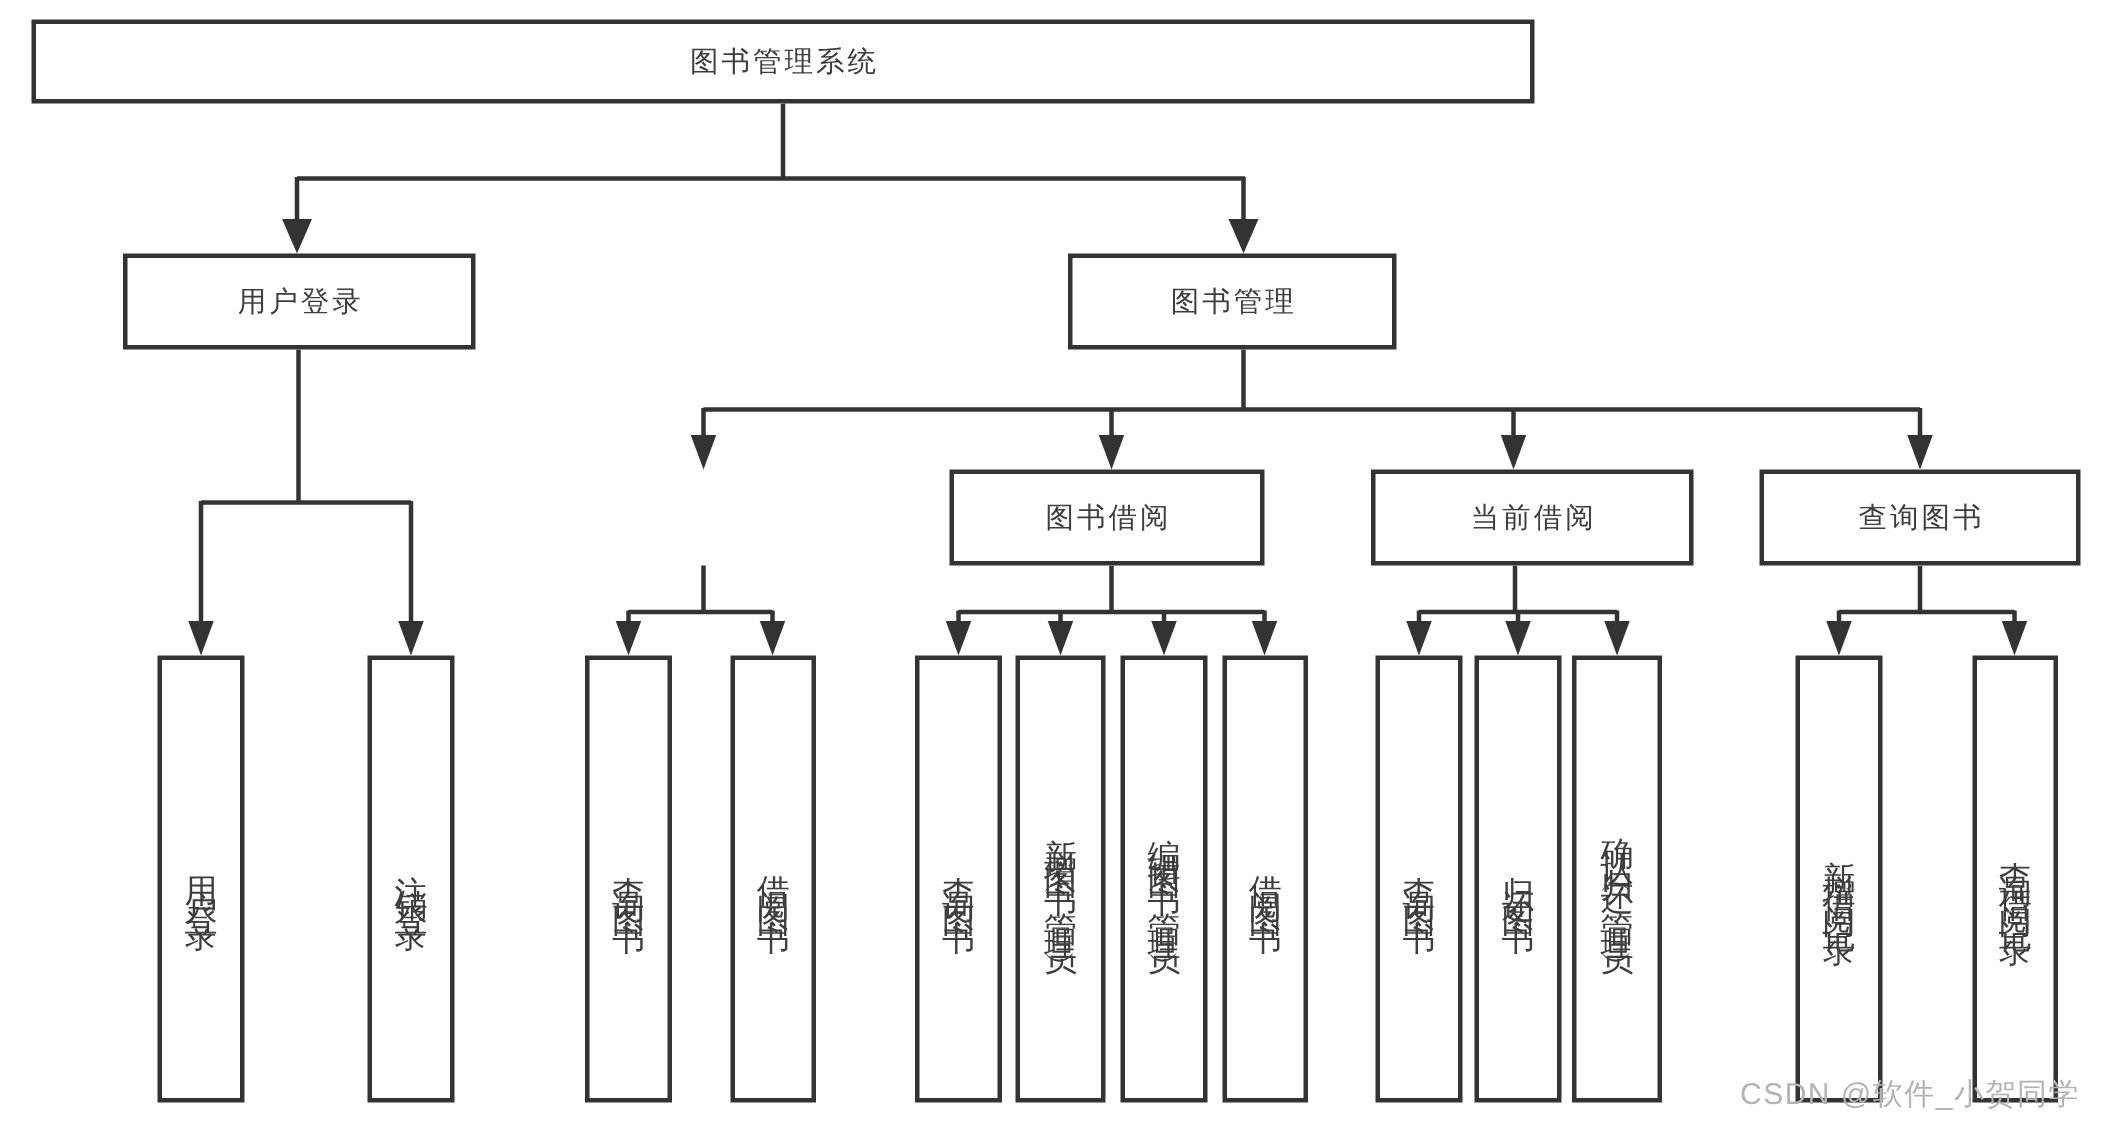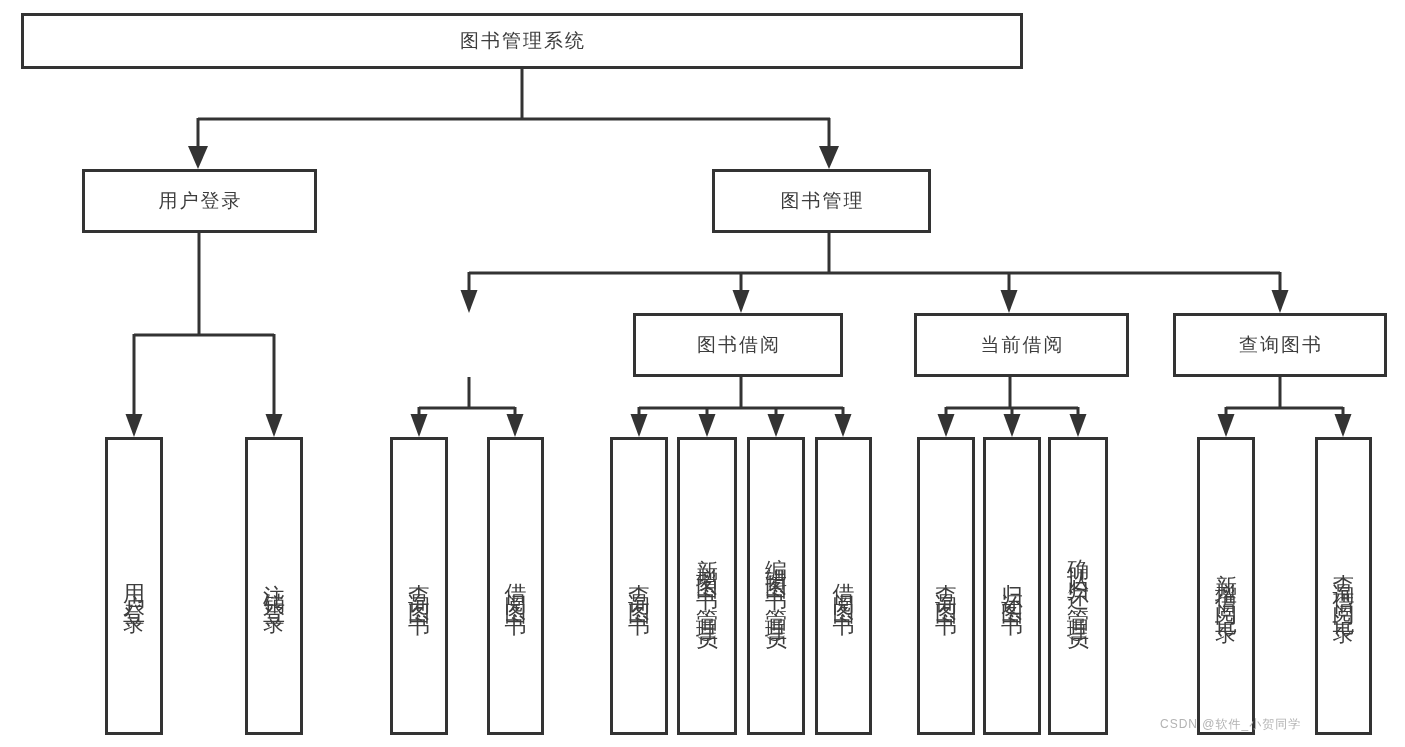--- a/index.html
+++ b/index.html
@@ -48,21 +48,21 @@
     font-size: 22px;
     letter-spacing: 10px;
     line-height: 1;
     white-space: nowrap;
   }
   #watermark {
     position: absolute;
     left: 1160px;
     top: 716px;
     width: 240px;
-    font-size: 12px;
+    font-size: 20px;
     color: #b3b3b3;
     white-space: nowrap;
     z-index: 5;
     letter-spacing: 1px;
   }
 </style>
 </head>
 <body>
 
 <div id="stage">

